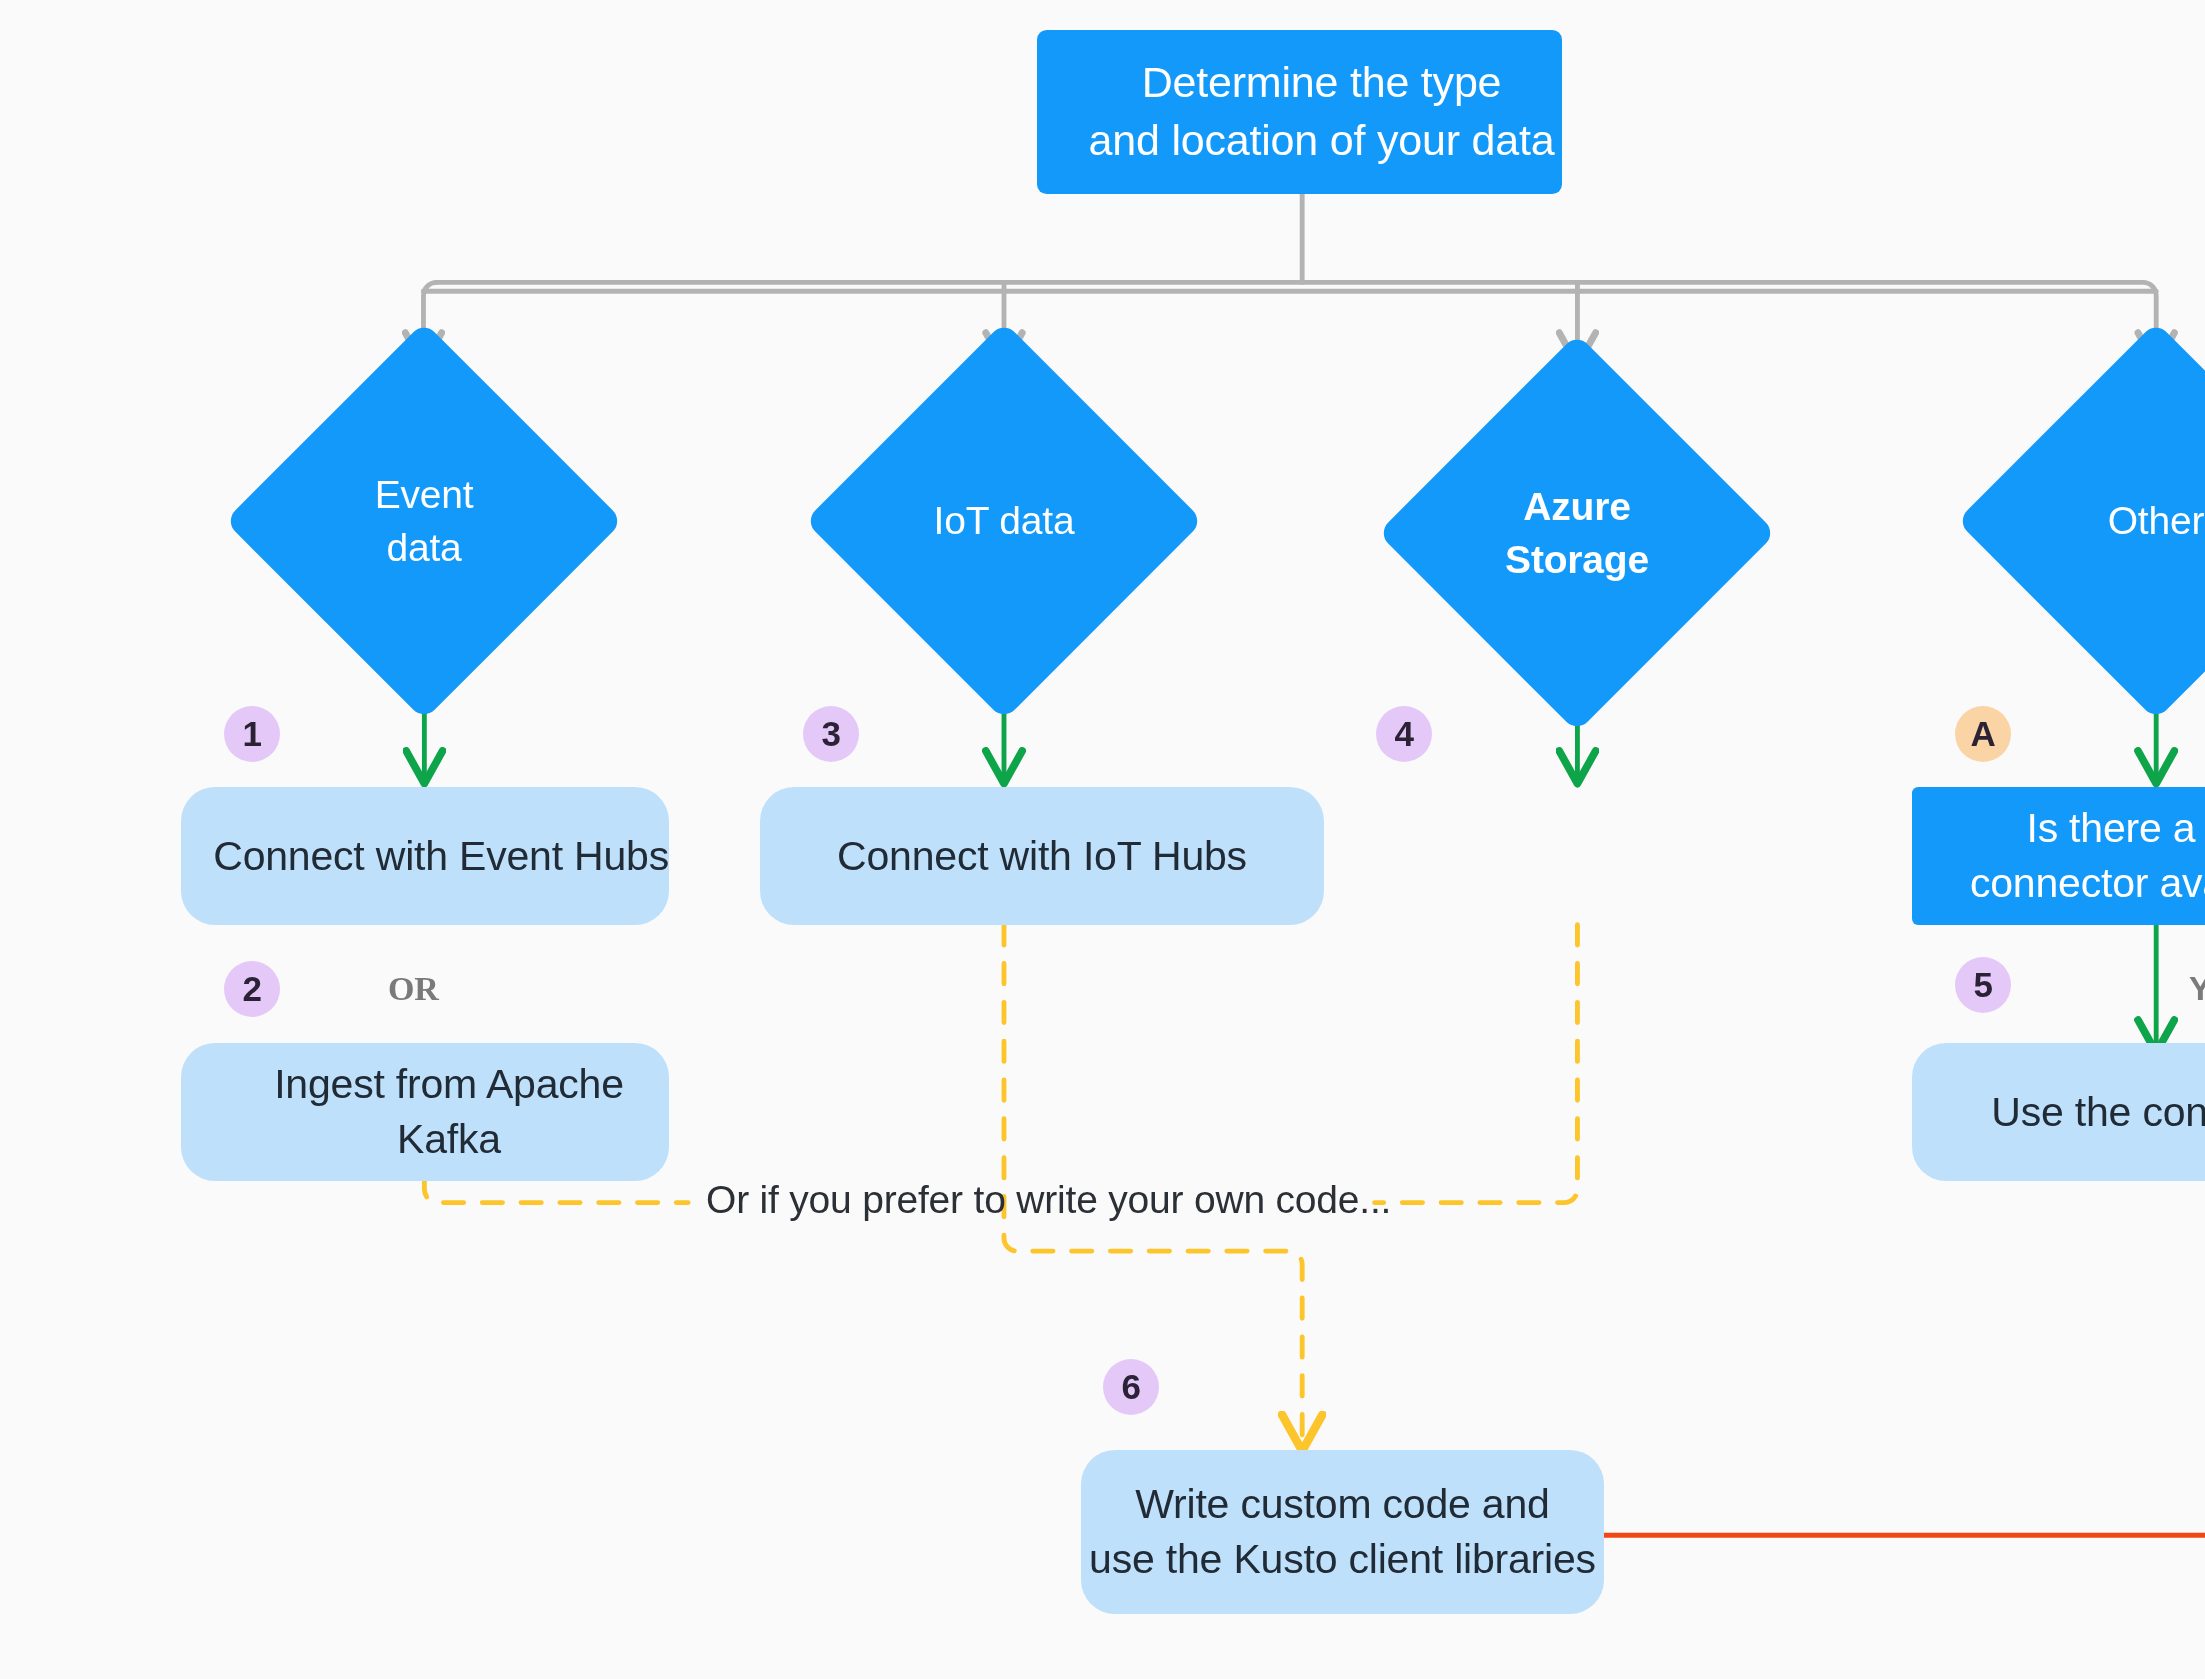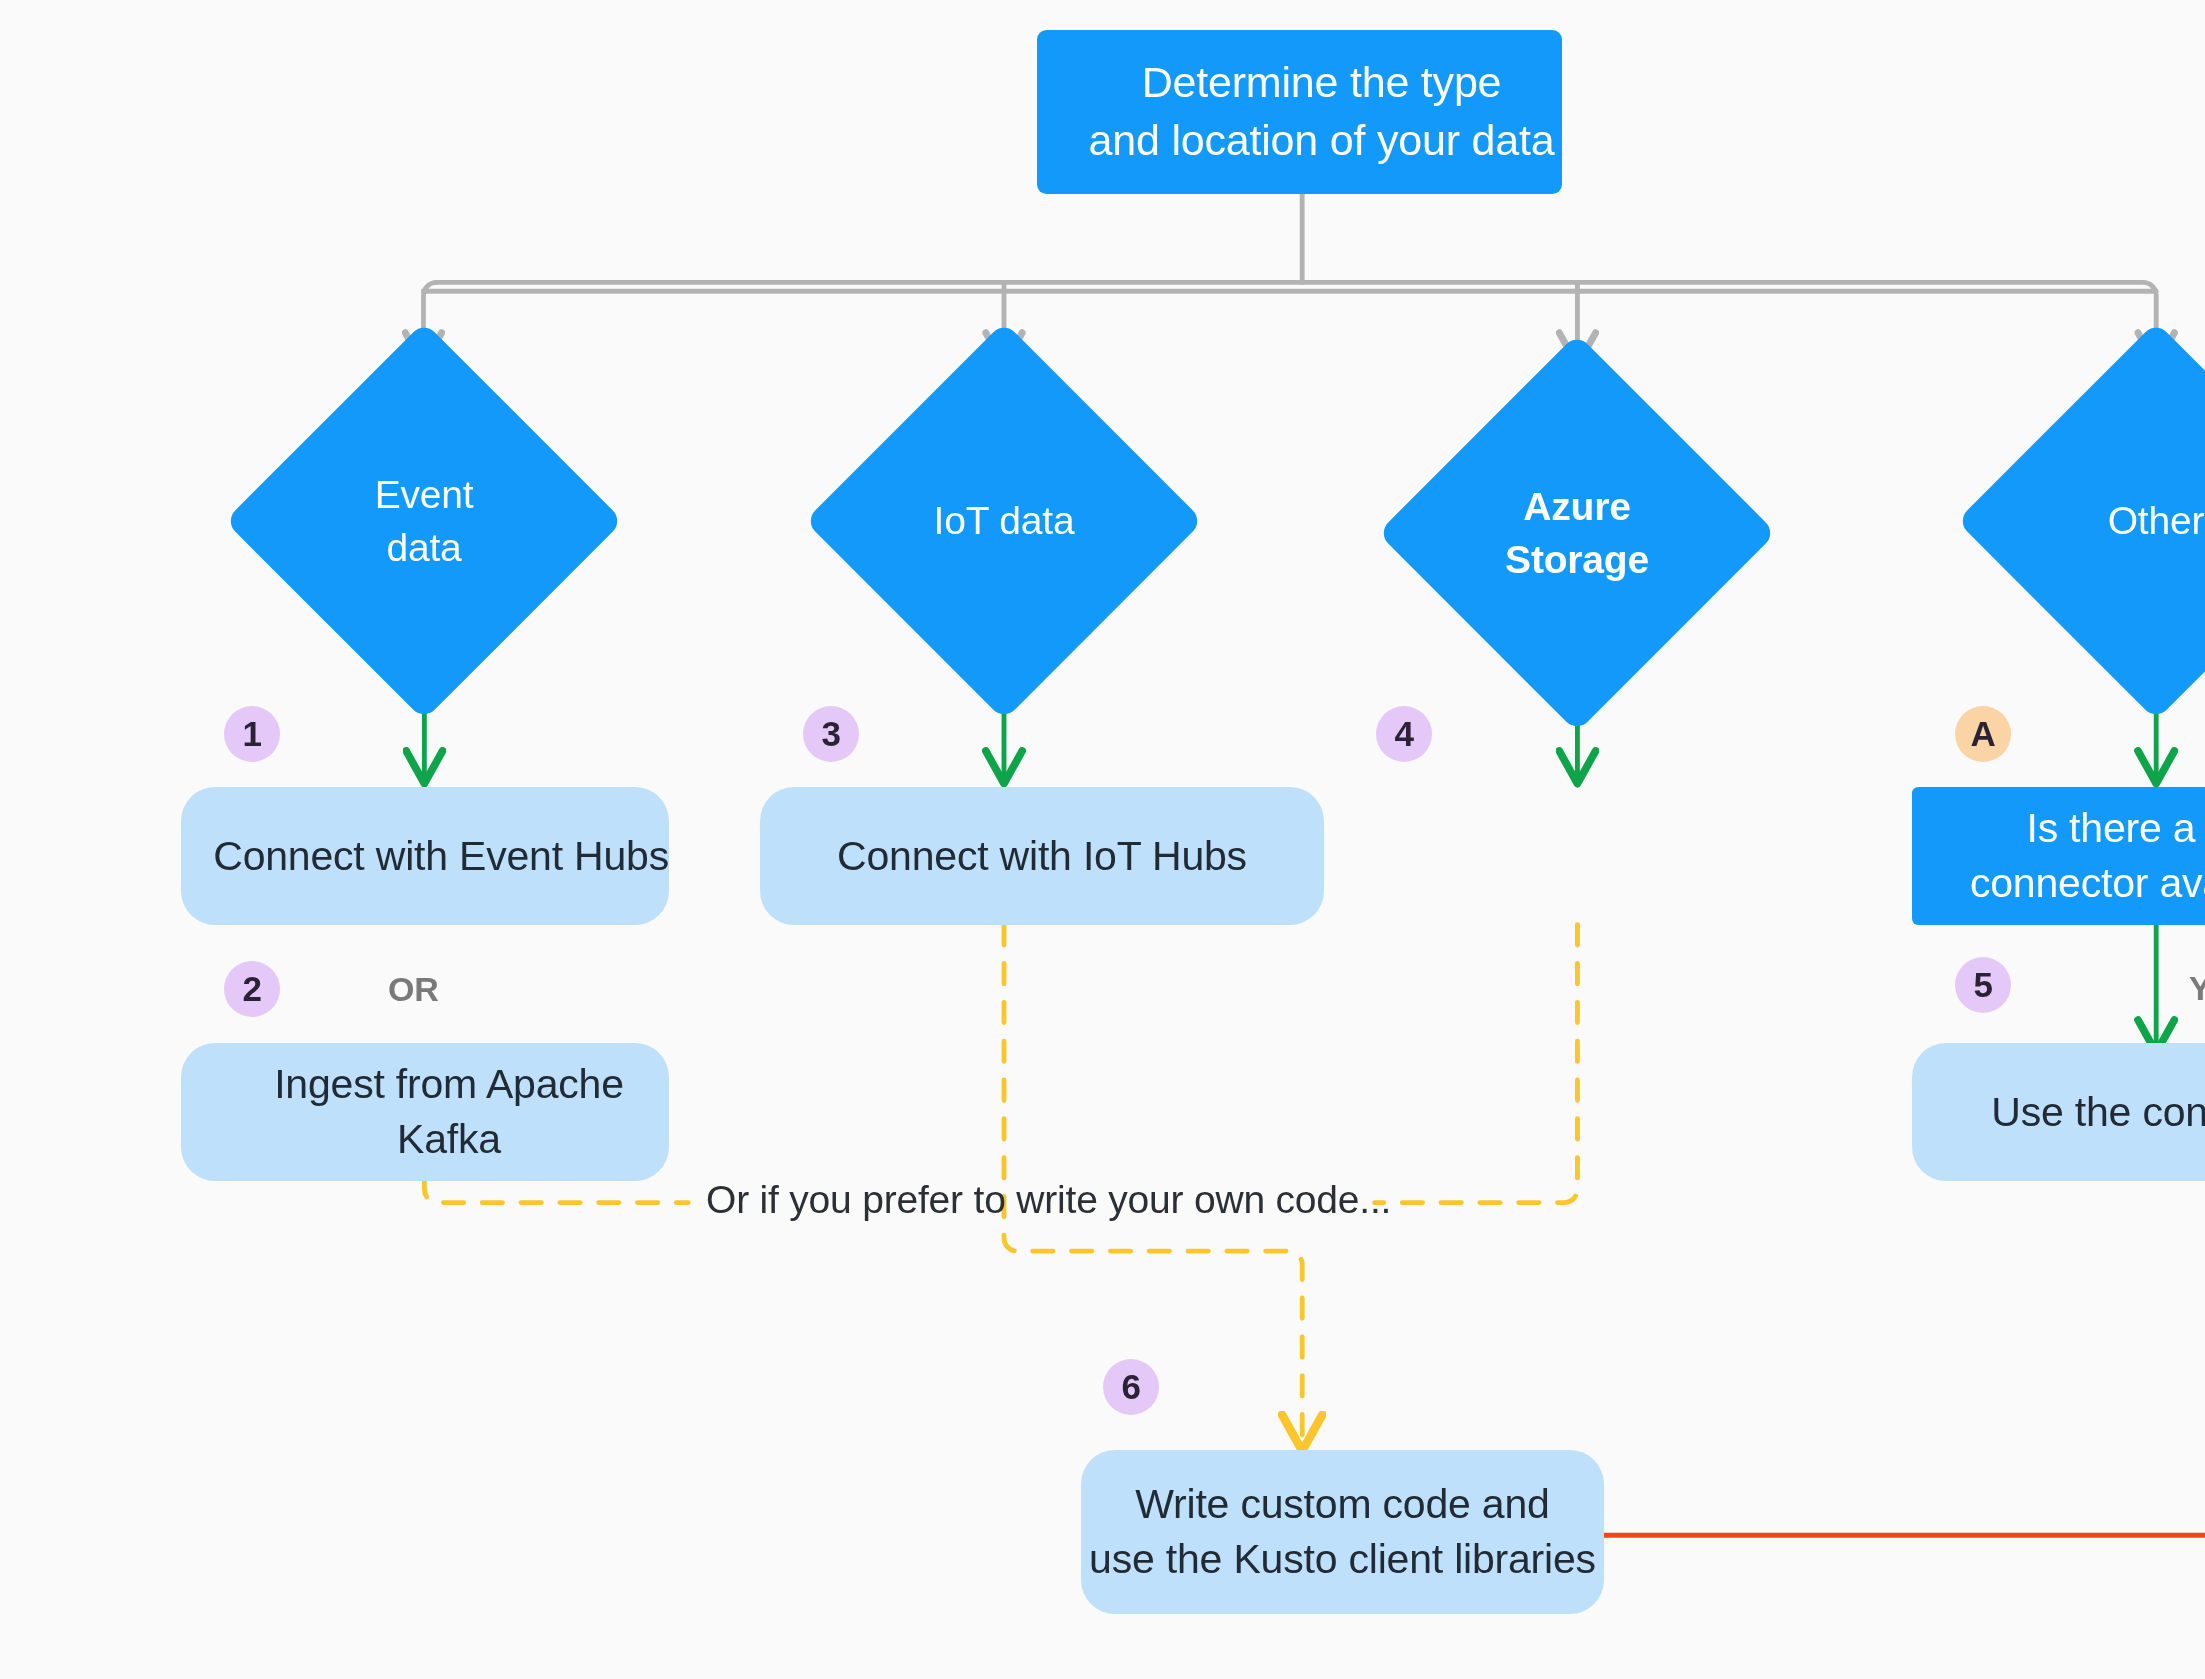--- a/index.html
+++ b/index.html
@@ -185,19 +185,19 @@
   <div class="badge purple" style="left:1955px;top:957px;">
     <span>5</span>
   </div>
   <div class="badge purple" style="left:1103px;top:1359px;">
     <span>6</span>
   </div>
   <div class="badge orange" style="left:1955px;top:706px;">
     <span>A</span>
   </div>
 
-  <div class="edge-label" style="left:388px;top:970px;">OR</div>
+  <div class="edge-label" style="left:388px;top:970px;font-family:Liberation Serif, serif;">OR</div>
   <div class="edge-label" style="left:2189px;top:969px;">Yes</div>
 
   <div class="note-label" style="left:706px;top:1178px;">Or if you prefer to write your own code...</div>
 
 </div>
 
 
 </body></html>

